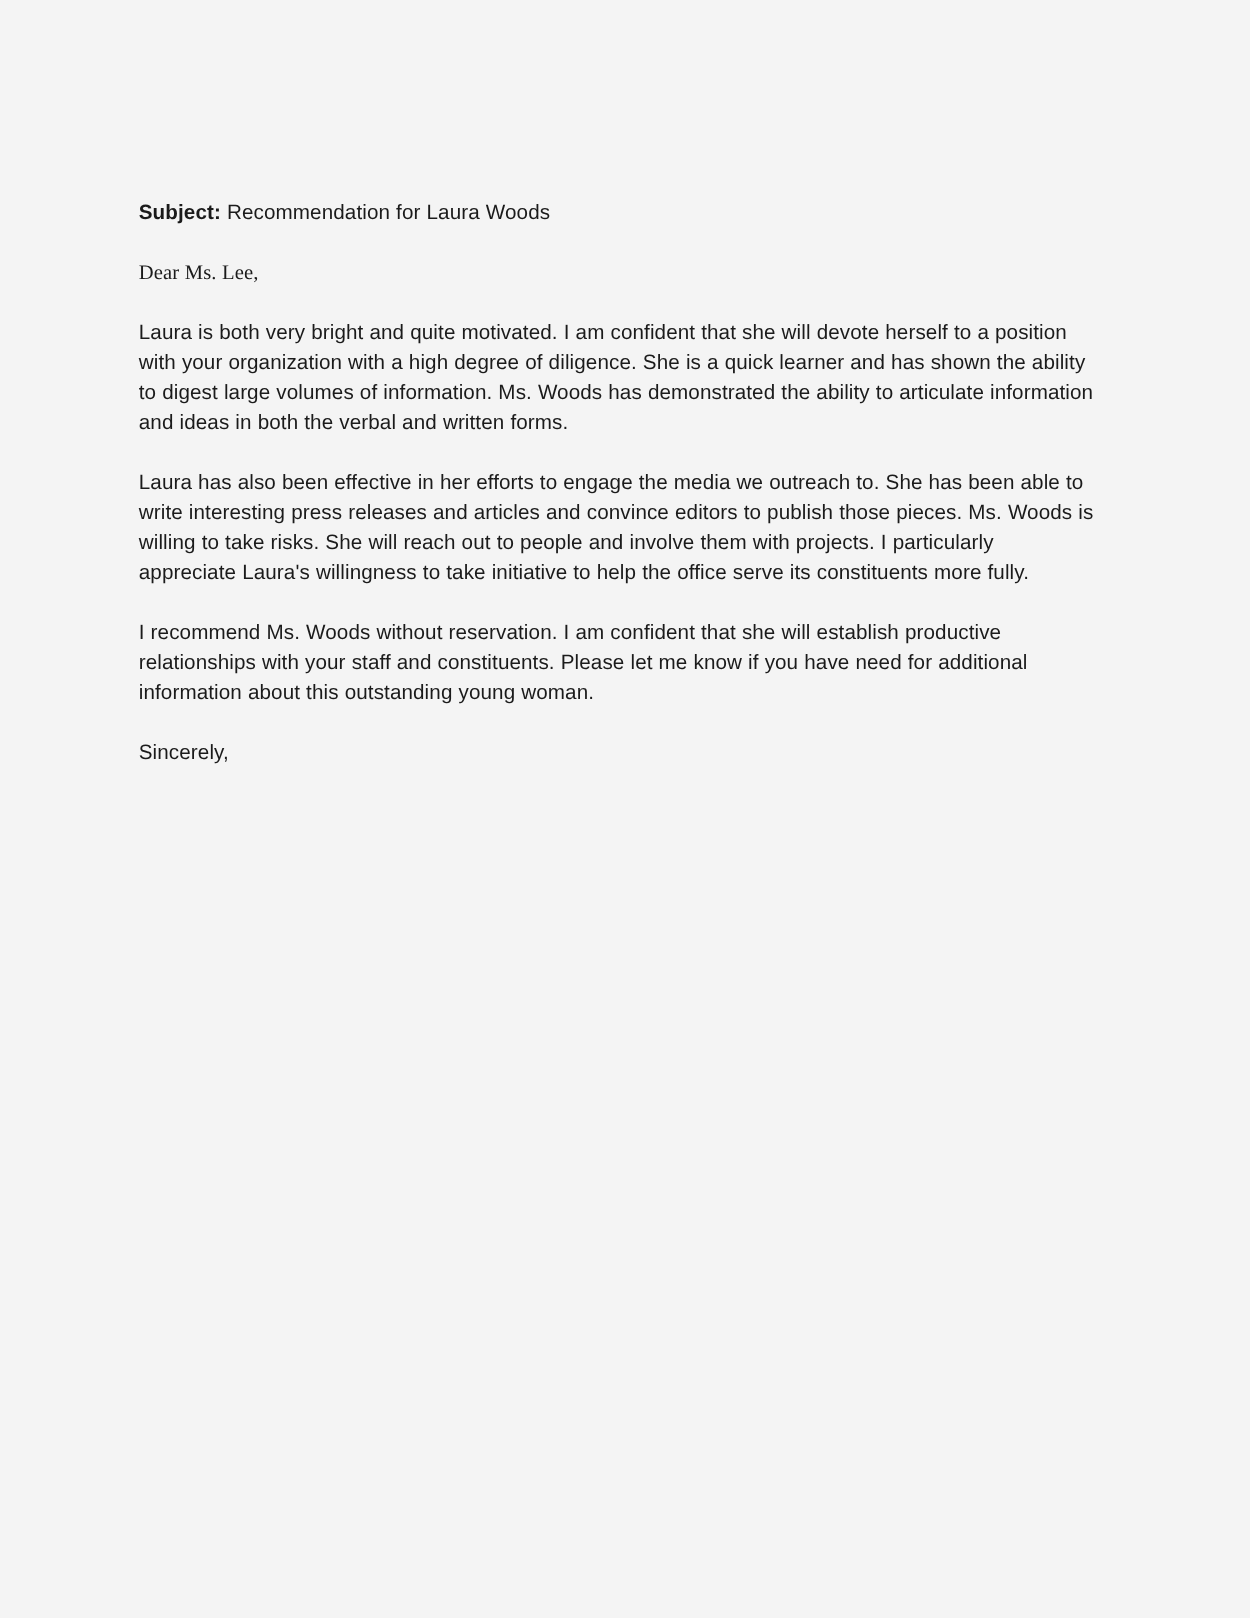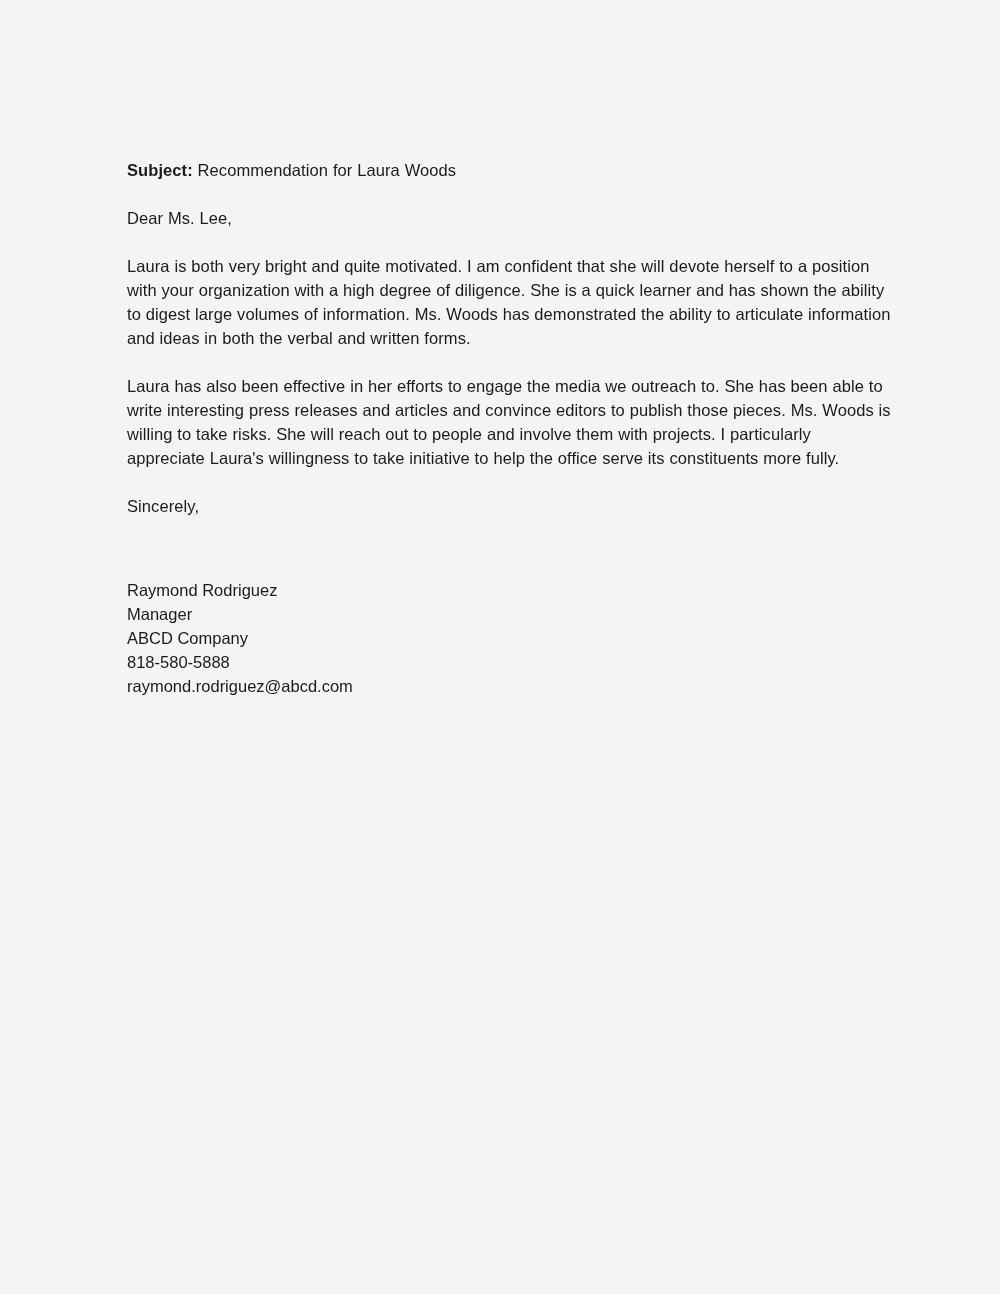--- a/index.html
+++ b/index.html
@@ -16,42 +16,43 @@
   }
   .page {
     position: relative;
     width: 1000px;
     height: 1294px;
     background: #f4f4f4;
     box-sizing: border-box;
   }
   .letter {
     position: absolute;
-    left: 127px;
+    left: 111px;
     top: 158px;
     width: 766px;
   }
   .block {
     font-size: 16.5px;
     line-height: 24px;
     color: #1b1b1b;
     margin: 0 0 24px 0;
     letter-spacing: 0.005em;
     word-spacing: 0.01em;
   }
   .block:last-child {
     margin-bottom: 0;
   }
   .subject-label {
     font-weight: bold;
   }
   .salutation {
+    font-family: Liberation Serif, serif;
   }
   .closing {
-    margin-bottom: 60px;
+    margin-bottom: 48px;
   }
   .signature-line {
     font-size: 16.5px;
     line-height: 24px;
     color: #1b1b1b;
     white-space: nowrap;
   }
 </style>
 </head>
 <body>
@@ -62,25 +63,19 @@
     <p class="block"><span class="subject-label">Subject:</span><span> Recommendation for Laura Woods</span></p>
 
     <p class="block salutation">Dear Ms. Lee,</p>
 
 
 
     <p class="block">Laura is both very bright and quite motivated. I am confident that she will devote herself to a position with your organization with a high degree of diligence. She is a quick learner and has shown the ability to digest large volumes of information. Ms. Woods has demonstrated the ability to articulate information and ideas in both the verbal and written forms.</p>
 
     <p class="block">Laura has also been effective in her efforts to engage the media we outreach to. She has been able to write interesting press releases and articles and convince editors to publish those pieces. Ms. Woods is willing to take risks. She will reach out to people and involve them with projects. I particularly appreciate Laura's willingness to take initiative to help the office serve its constituents more fully.</p>
 
+    <p class="block">I recommend Ms. Woods without reservation. I am confident that she will establish productive relationships with your staff and constituents. Please let me know if you have need for additional information about this outstanding young woman.</p>
 
     <p class="block closing">Sincerely,</p>
 
-    <div class="signature-block">
-      <div class="signature-line">Raymond Rodriguez</div>
-      <div class="signature-line">Manager</div>
-      <div class="signature-line">ABCD Company</div>
-      <div class="signature-line">818-580-5888</div>
-      <div class="signature-line">raymond.rodriguez@abcd.com</div>
-    </div>
 
   </div>
 </div>
 
 </body></html>

